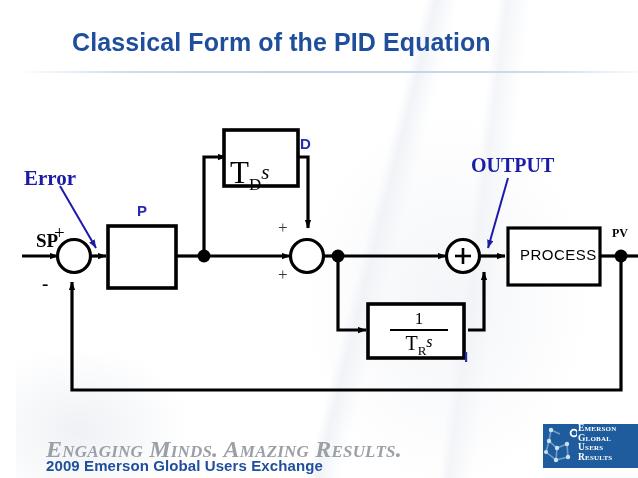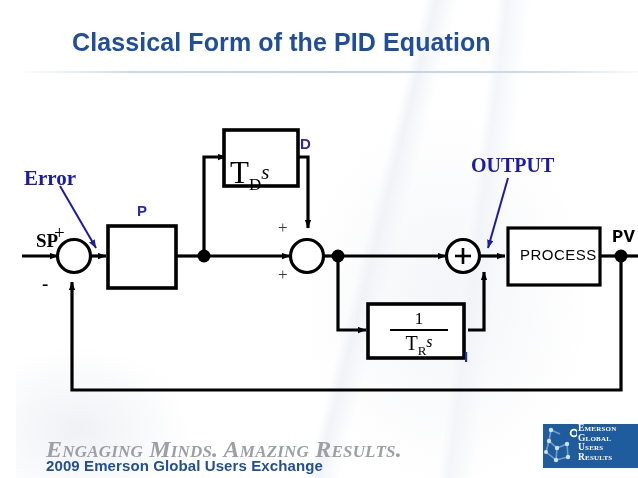--- a/index.html
+++ b/index.html
@@ -41,21 +41,21 @@
     font-weight:bold;white-space:nowrap;
   }
   #lbl-error{left:8px;top:166px;font-size:21px;}
   #lbl-output{left:455px;top:154px;font-size:20px;}
   #lbl-p{left:121px;top:202px;font-size:15px;}
   #lbl-d{left:284px;top:135px;font-size:15px;}
   #lbl-i{left:448px;top:348px;font-size:15px;}
   
   .dtxt{position:absolute;white-space:nowrap;color:#000;}
   #txt-sp{left:4px;top:230px;font-family:"Liberation Serif",serif;font-weight:bold;font-size:19px;margin-left:16px;}
-  #txt-pv{left:596px;top:226px;font-family:Liberation Mono, monospace;font-weight:bold;font-size:19px;}
+  #txt-pv{left:596px;top:226px;font-family:Liberation Serif, serif;font-weight:bold;font-size:12px;}
   #txt-plus-sp{left:38px;top:222px;font-family:"Liberation Serif",serif;font-size:19px;}
   #txt-minus-sp{left:26px;top:273px;font-family:"Liberation Serif",serif;font-weight:bold;font-size:19px;}
   #txt-plus-a{left:262px;top:218px;font-family:"Liberation Serif",serif;font-size:17px;color:#3a3a3a;}
   #txt-plus-b{left:262px;top:265px;font-family:"Liberation Serif",serif;font-size:17px;color:#3a3a3a;}
   #txt-process{left:504px;top:246px;font-family:"Liberation Sans",sans-serif;font-size:15px;letter-spacing:0.5px;}
   
   #txt-kc{left:103px;top:228px;font-family:"Liberation Serif",serif;font-size:32px;}
   #txt-kc sub{font-size:17px;font-style:italic;}
   
   #txt-tds{left:214px;top:134px;font-family:"Liberation Serif",serif;font-size:31px;margin-top:21px;}

